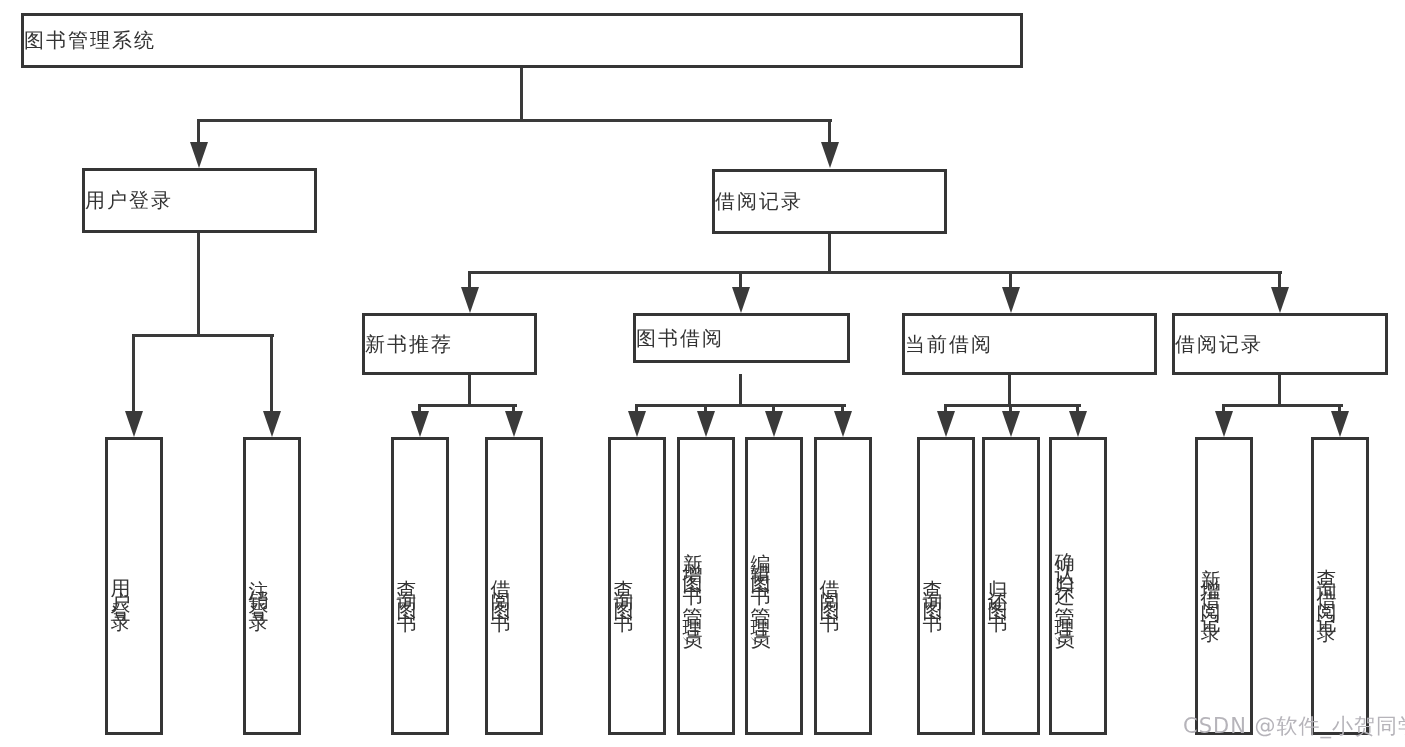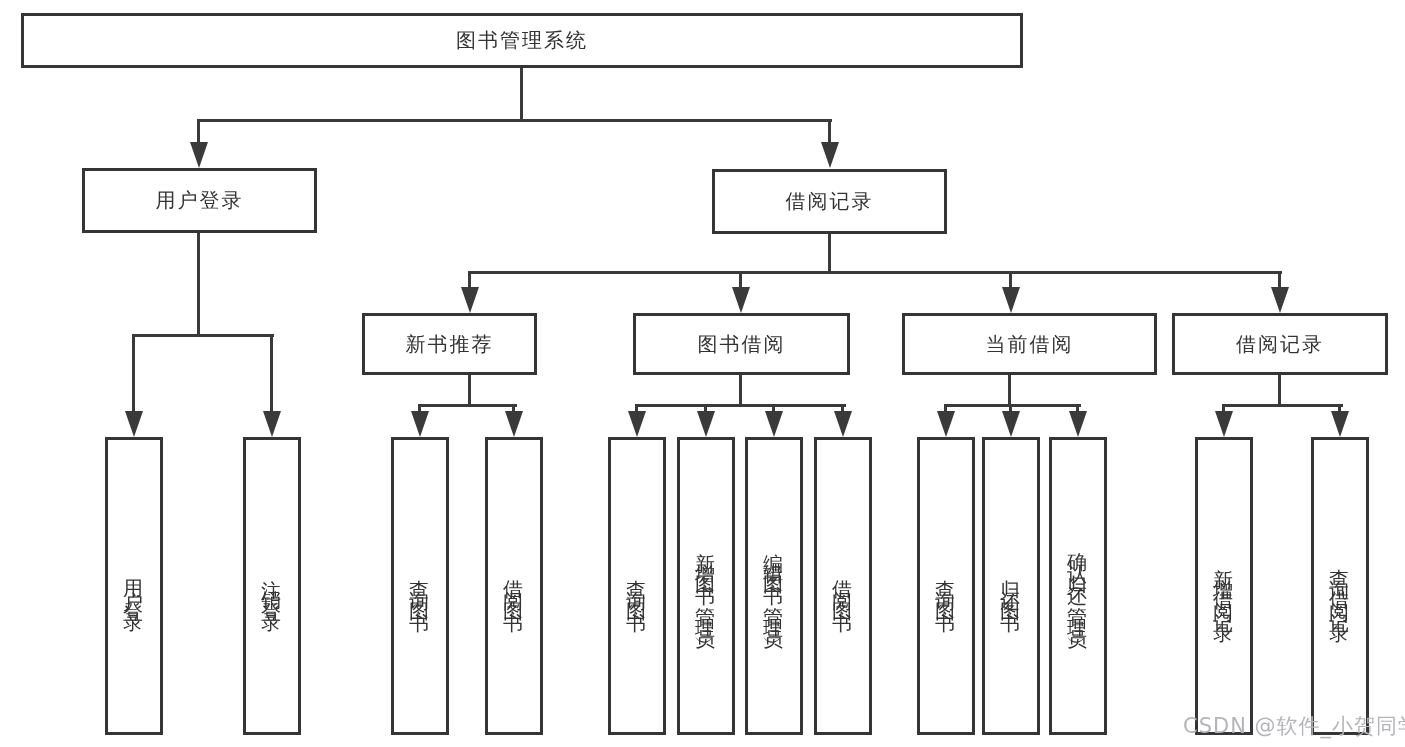--- a/index.html
+++ b/index.html
@@ -1,19 +1,19 @@
 <!DOCTYPE html>
 <html><head>
 <meta charset="utf-8">
 <style>
   html,body{margin:0;padding:0;background:#ffffff;}
   body{font-family:"DejaVu Sans","Liberation Sans",sans-serif;}
   .stage{position:relative;width:1405px;height:747px;background:#ffffff;overflow:hidden;}
   .box{position:absolute;box-sizing:border-box;border:3px solid #353535;background:#ffffff;
-       display:flex;align-items:center;justify-content:center;color:#333333;}
+       display:flex;align-items:center;color:#333333;}
   .hbox span{font-size:20px;letter-spacing:2px;white-space:nowrap;}
   .vbox span{writing-mode:vertical-rl;text-orientation:mixed;font-size:20px;letter-spacing:11px;white-space:nowrap;}
   .vline{position:absolute;width:3px;background:#3a3a3a;}
   .hline{position:absolute;height:3px;background:#3a3a3a;}
   .ah{position:absolute;width:0;height:0;border-left:9px solid transparent;
       border-right:9px solid transparent;border-top:26px solid #3a3a3a;}
   .watermark{position:absolute;left:1183px;top:712px;font-size:21px;color:#b6b4ba;
              z-index:5;white-space:nowrap;letter-spacing:1px;}
 </style>
 </head>
@@ -53,21 +53,21 @@
   <div class="vline" style="left:739px;top:271px;height:20px"></div>
   <div class="ah" style="left:732px;top:287px"></div>
   <div class="vline" style="left:1009px;top:271px;height:20px"></div>
   <div class="ah" style="left:1002px;top:287px"></div>
   <div class="vline" style="left:1278px;top:271px;height:20px"></div>
   <div class="ah" style="left:1271px;top:287px"></div>
 
   <div class="box hbox" style="left:362px;top:313px;width:175px;height:62px">
     <span>新书推荐</span>
   </div>
-  <div class="box hbox" style="left:633px;top:313px;width:217px;height:62px">
+  <div class="box hbox" style="left:633px;top:313px;width:217px;height:50px">
     <span>图书借阅</span>
   </div>
   <div class="box hbox" style="left:902px;top:313px;width:255px;height:62px">
     <span>当前借阅</span>
   </div>
   <div class="box hbox" style="left:1172px;top:313px;width:216px;height:62px">
     <span>借阅记录</span>
   </div>
 
   <div class="vline" style="left:468px;top:375px;height:32px"></div>

